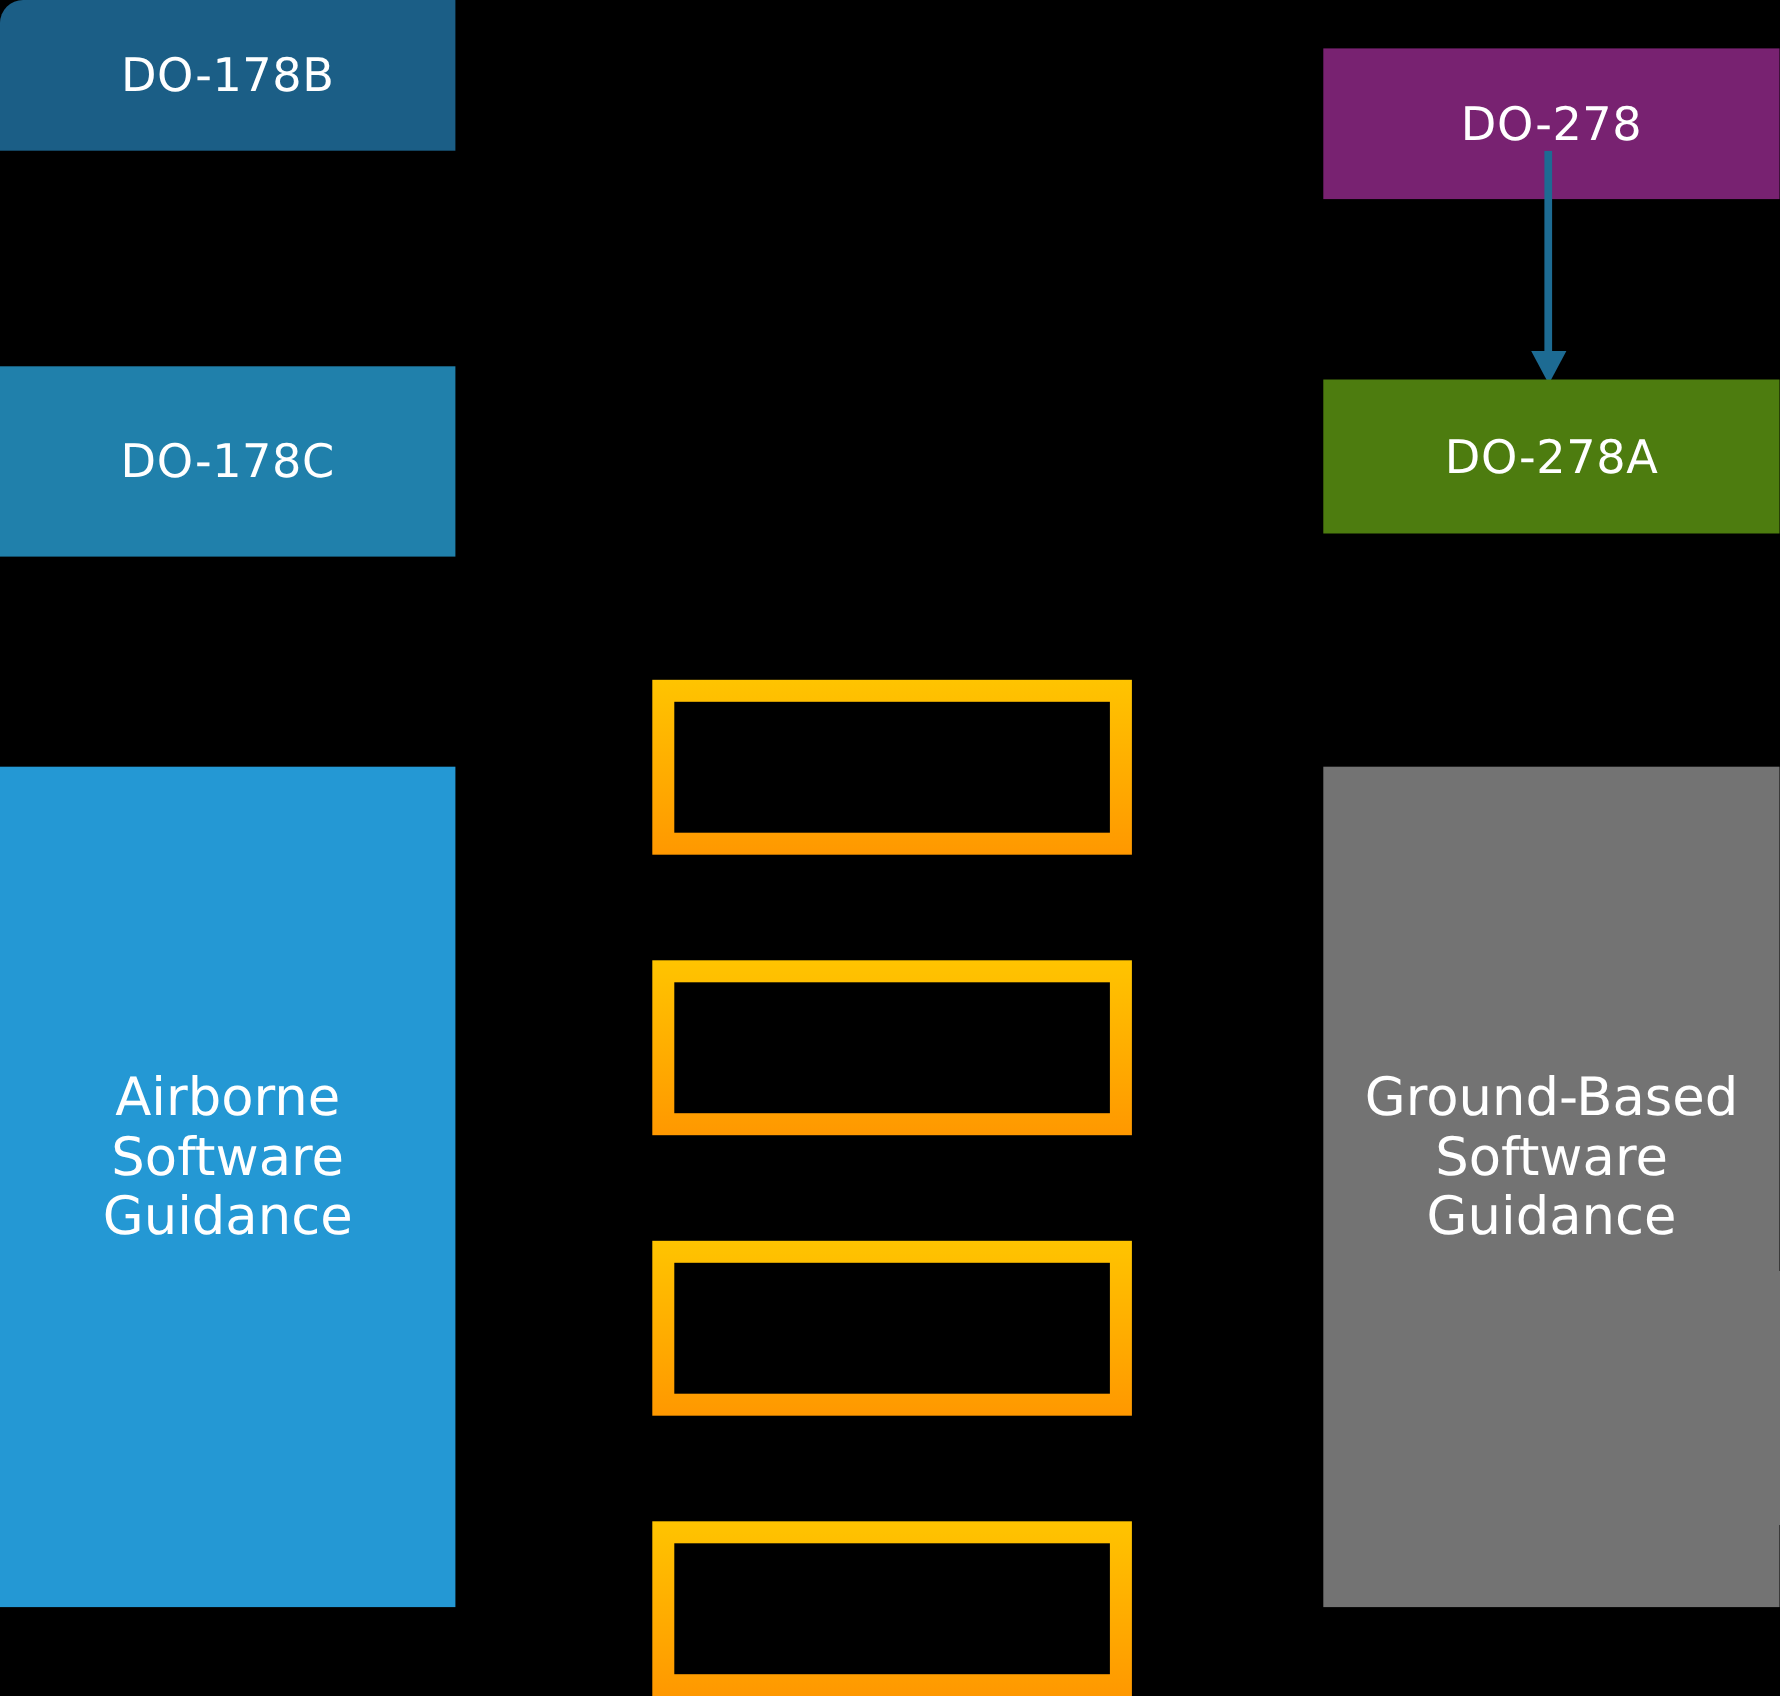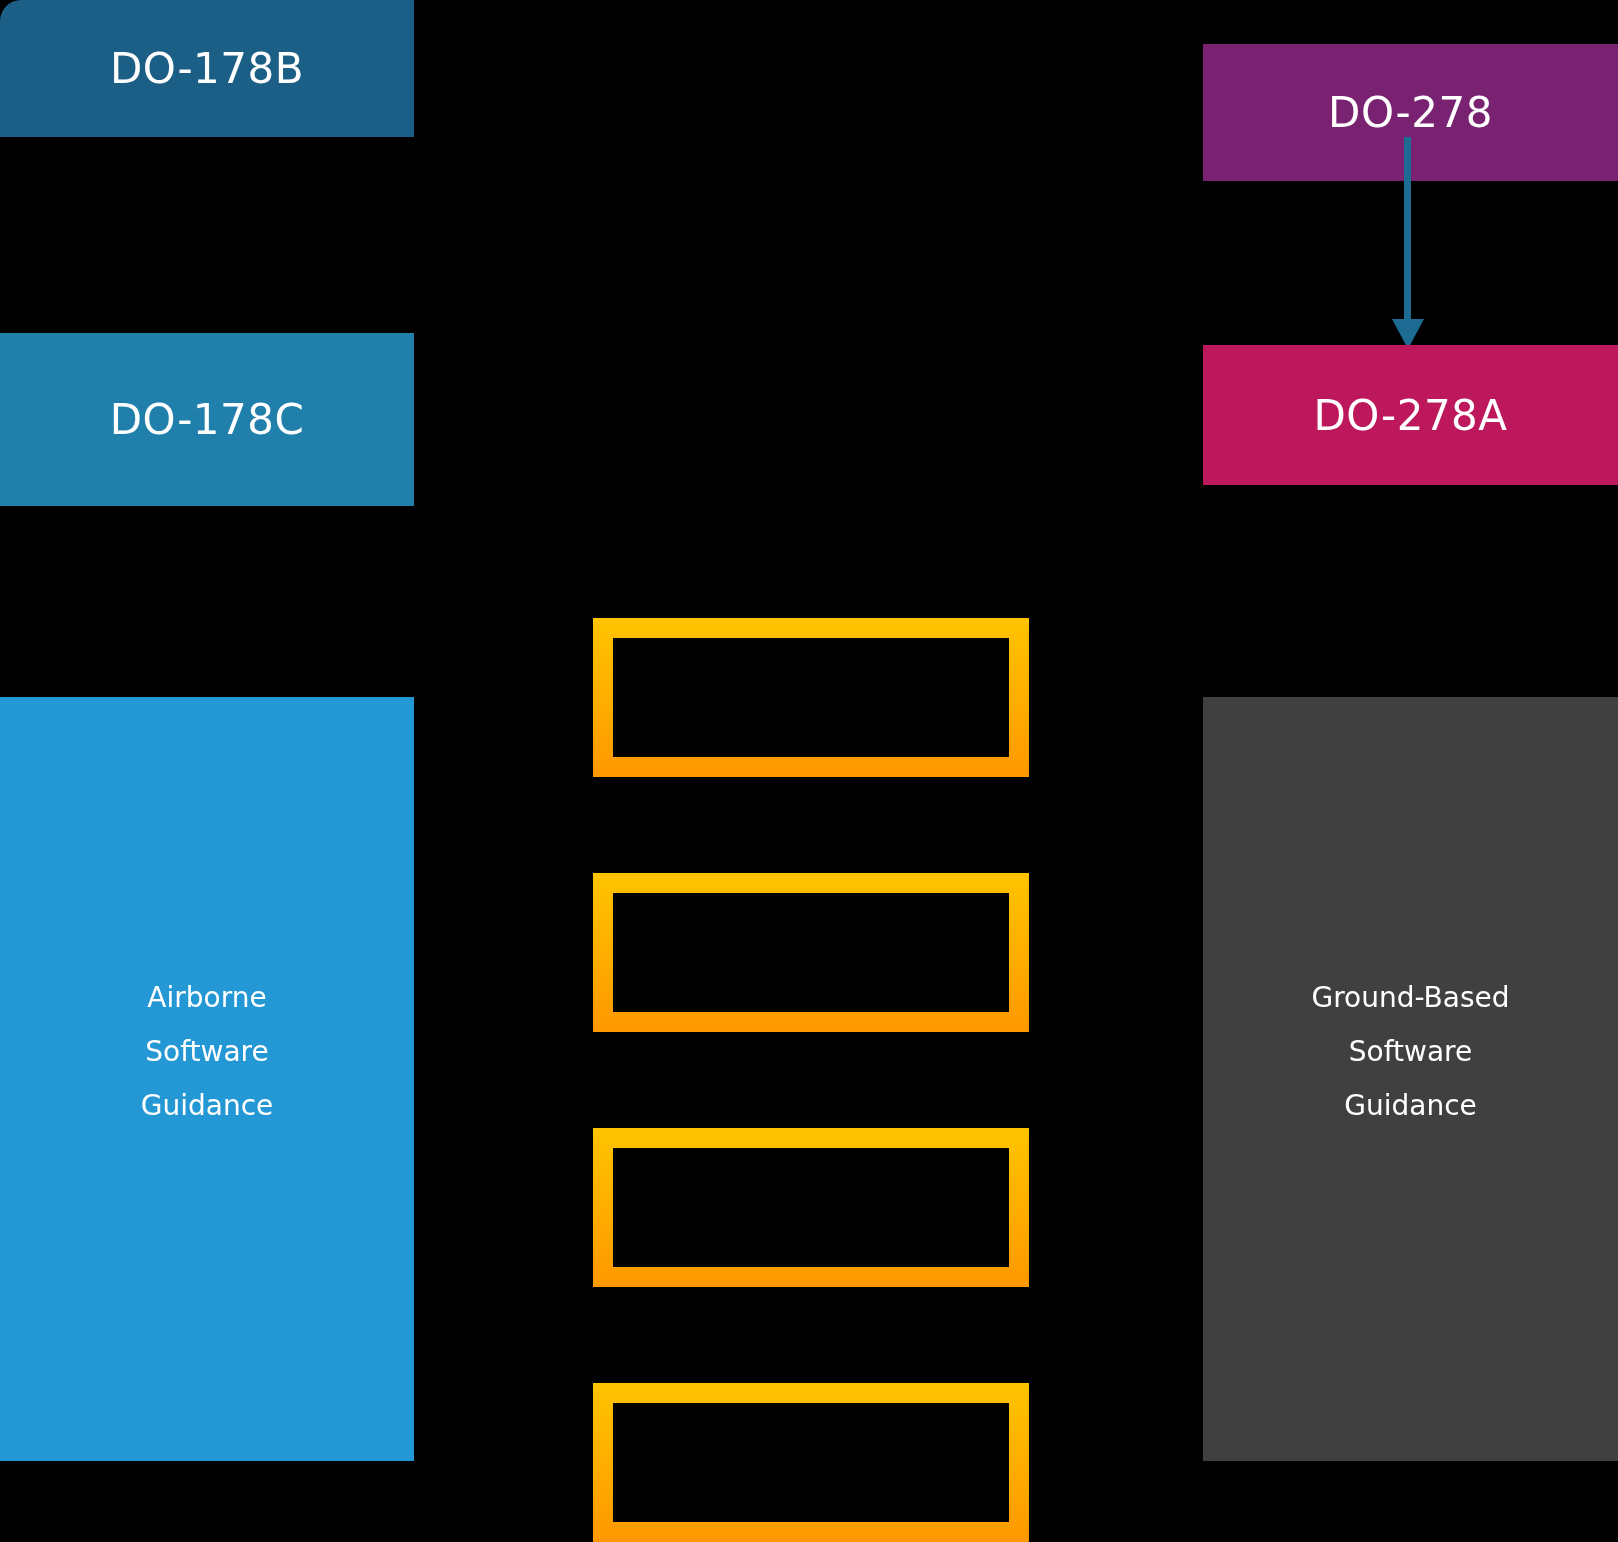--- a/index.html
+++ b/index.html
@@ -14,21 +14,21 @@
     border-radius: 21px;
   }
   .box {
     position: absolute;
     display: flex;
     align-items: center;
     justify-content: center;
     text-align: center;
   }
   .label-sm { font-size: 42px; letter-spacing: 0.5px; }
-  .label-lg { font-size: 28px; line-height: 54px; }
+  .label-lg { font-size: 48px; line-height: 54px; }
   
   .l-top { left: 0; top: 0;     width: 414px; height: 137px; }
   .l-mid { left: 0; top: 333px; width: 414px; height: 173px; }
   .l-big { left: 0; top: 697px; width: 414px; height: 764px; padding-bottom: 55px; box-sizing: border-box; }
   
   .r-top { left: 1203px; top: 0;     width: 415px; height: 137px; margin-top: 44px; }
   .r-mid { left: 1203px; top: 345px; width: 415px; height: 140px; }
   .r-big { left: 1203px; top: 697px; width: 415px; height: 764px; padding-bottom: 55px; box-sizing: border-box; }
   
   .frame {
@@ -72,25 +72,25 @@
 
   <div class="box r-top label-sm" style="background: rgb(120, 34, 113);">
     <span>DO-278</span>
   </div>
 
   <svg class="arrow" width="34" height="212" viewBox="0 0 34 212">
     <rect x="13" y="0" width="7" height="186" fill="#1d6b93"></rect>
     <polygon points="1,182 33,182 17,212" fill="#1d6b93"></polygon>
   </svg>
 
-  <div class="box r-mid label-sm" style="background: #be185d;">
+  <div class="box r-mid label-sm" style="background: #4d7c0f;">
     <span>DO-278A</span>
   </div>
 
-  <div class="box r-big label-lg" style="background: #404040;">
+  <div class="box r-big label-lg" style="background: #737373;">
     <div>
       <span class="line-block">Ground-Based</span>
       <span class="line-block">Software</span>
       <span class="line-block">Guidance</span>
     </div>
   </div>
 
   <div class="frame f1">
     <div class="inner" style="background: rgb(0, 0, 0);"></div>
   </div>

